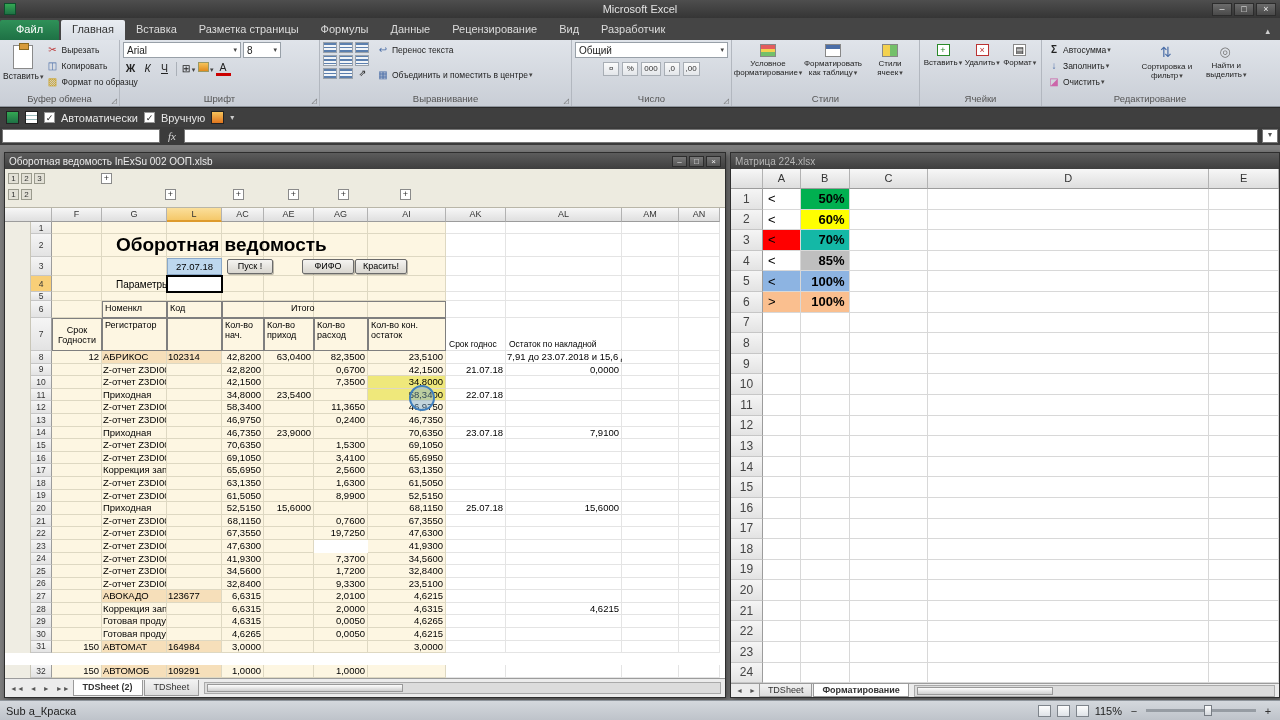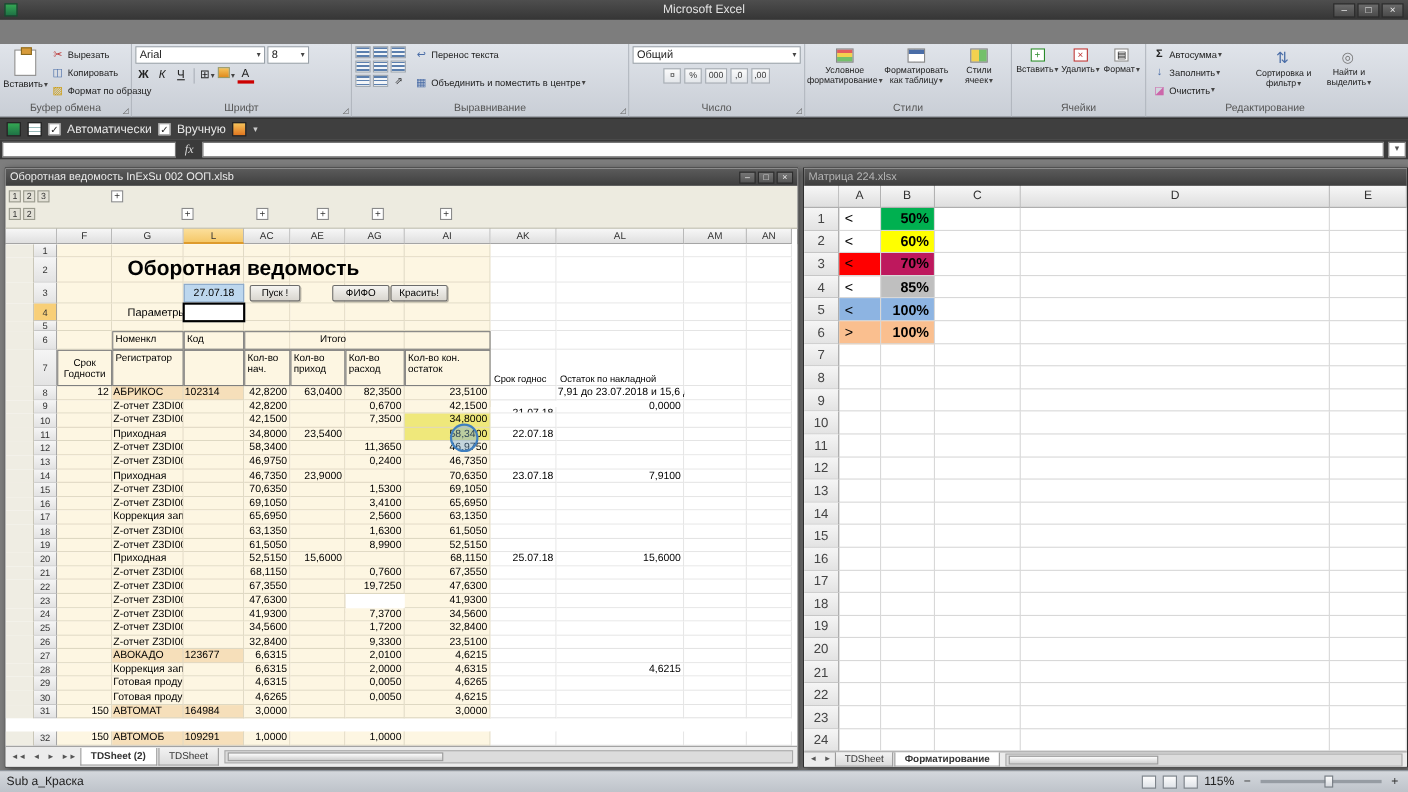--- a/index.html
+++ b/index.html
@@ -168,20 +168,34 @@
   <div id="titlebar">
     <span class="appicon"></span>
     <span class="ttext">Microsoft Excel</span>
     <span class="winctl">
       <span>–</span>
       <span>□</span>
       <span>×</span>
     </span>
   </div>
 
+  <div id="ribbontabs">
+    <div class="ftab">Файл</div>
+    <div id="ribbon-tab-list" style="display:flex">
+        <div class="rtab active">Главная</div>
+        <div class="rtab">Вставка</div>
+        <div class="rtab">Разметка страницы</div>
+        <div class="rtab">Формулы</div>
+        <div class="rtab">Данные</div>
+        <div class="rtab">Рецензирование</div>
+        <div class="rtab">Вид</div>
+        <div class="rtab">Разработчик</div>
+      </div>
+    <div id="ribbonmin">▴</div>
+  </div>
 
   <div id="ribbonbody">
 
     <div class="rg" style="width:120px">
       <div class="rgb">
         <div class="rbig">
           <span class="icpaste"></span>
           <span class="rbigl"><span>Вставить</span><span class="dd">▾</span></span>
         </div>
         <div class="rcol">
@@ -524,21 +538,21 @@
             <div class="grow" style="height: 12.6px;">
               <div class="og"></div>
               <div class="rn">9</div>
               <div class="c cream" style="width: 50px; line-height: 11.6px;"></div>
               <div class="c cream" style="width: 65px; line-height: 11.6px;">Z-отчет Z3DI000379</div>
               <div class="c cream" style="width: 55px; line-height: 11.6px;"></div>
               <div class="c cream num" style="width: 42px; line-height: 11.6px;">42,8200</div>
               <div class="c cream" style="width: 50px; line-height: 11.6px;"></div>
               <div class="c cream num" style="width: 54px; line-height: 11.6px;">0,6700</div>
               <div class="c cream num" style="width: 78px; line-height: 11.6px;">42,1500</div>
-              <div class="c wht num" style="width: 60px; line-height: 11.6px; margin-top: 6px;">21.07.18</div>
+              <div class="c wht num" style="width: 60px; line-height: 11.6px;">21.07.18</div>
               <div class="c wht num" style="width: 116px; line-height: 11.6px;">0,0000</div>
               <div class="c wht" style="width: 57px; line-height: 11.6px;"></div>
               <div class="c wht" style="width: 41px; line-height: 11.6px;"></div>
             </div>
             <div class="grow" style="height: 12.6px;">
               <div class="og"></div>
               <div class="rn">10</div>
               <div class="c cream" style="width: 50px; line-height: 11.6px;"></div>
               <div class="c cream" style="width: 65px; line-height: 11.6px;">Z-отчет Z3DI000380</div>
               <div class="c cream" style="width: 55px; line-height: 11.6px;"></div>
@@ -964,21 +978,21 @@
               <div class="rrn">2</div>
               <div class="rc op" style="width: 38px;">&lt;</div>
               <div class="rc pct" style="width: 49px; background: rgb(255, 255, 0);">60%</div>
               <div class="rc" style="width: 79px;"></div>
               <div class="rc" style="width: 282px;"></div>
               <div class="rc" style="width: 70px;"></div>
             </div>
             <div class="rrow">
               <div class="rrn">3</div>
               <div class="rc op" style="width: 38px; background: rgb(255, 0, 0);">&lt;</div>
-              <div class="rc pct" style="width: 49px; background: #be185d;">70%</div>
+              <div class="rc pct" style="width: 49px; background: #14b8a6;">70%</div>
               <div class="rc" style="width: 79px;"></div>
               <div class="rc" style="width: 282px;"></div>
               <div class="rc" style="width: 70px;"></div>
             </div>
             <div class="rrow">
               <div class="rrn">4</div>
               <div class="rc op" style="width: 38px;">&lt;</div>
               <div class="rc pct" style="width: 49px; background: rgb(191, 191, 191);">85%</div>
               <div class="rc" style="width: 79px;"></div>
               <div class="rc" style="width: 282px;"></div>

